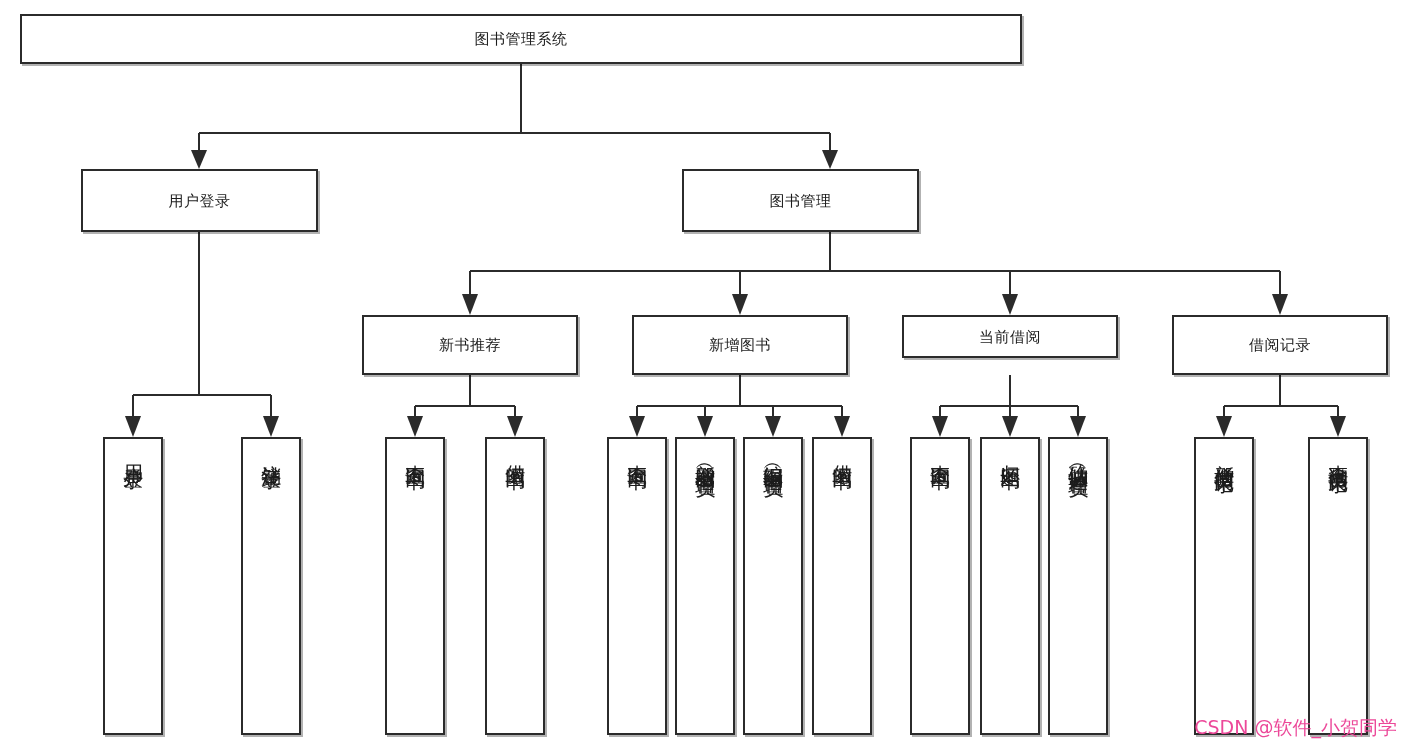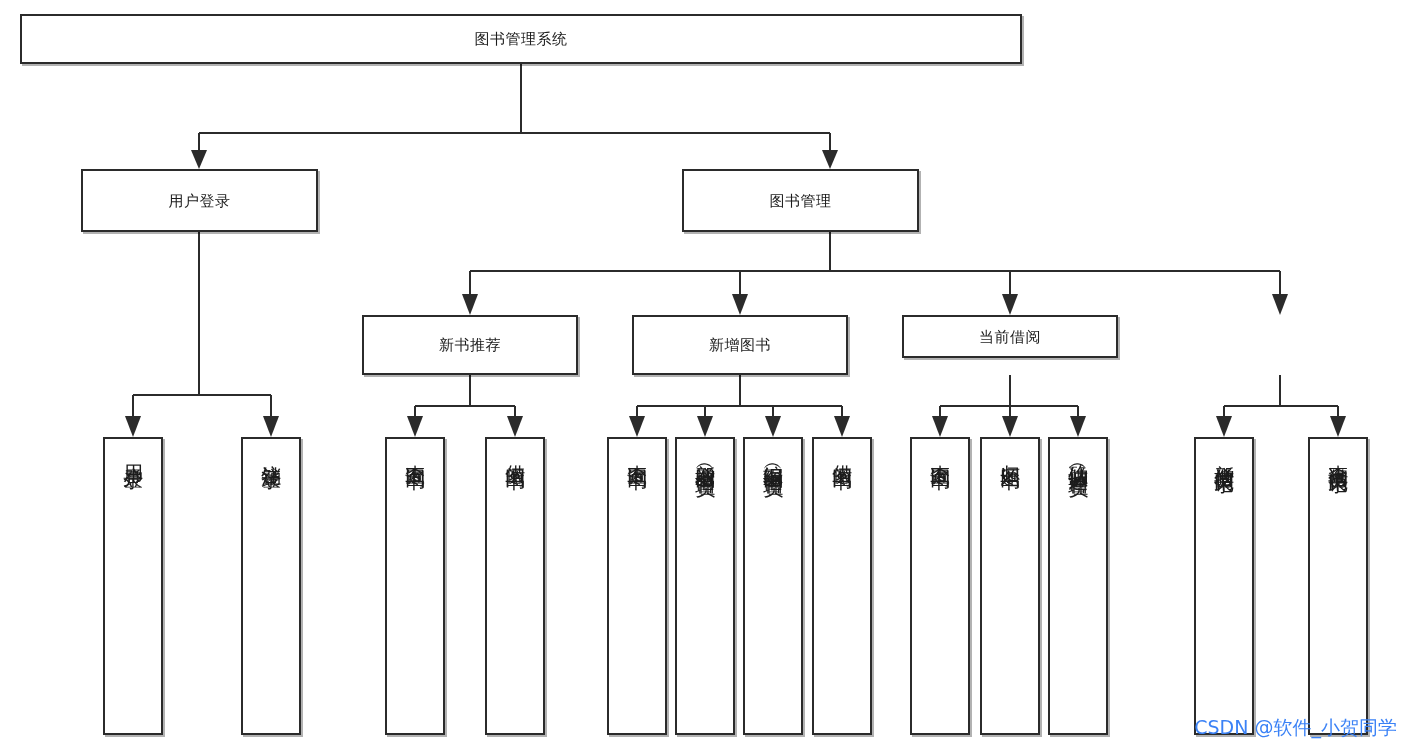--- a/index.html
+++ b/index.html
@@ -71,21 +71,21 @@
     white-space: nowrap;
     display: block;
   }
 
   
   #watermark {
     position: absolute;
     right: 8px;
     bottom: 6px;
     font-size: 19px;
-    color: #3b82f6;
+    color: #ec4899;
     white-space: nowrap;
     font-family: "DejaVu Sans", "Liberation Sans", sans-serif;
   }
 </style>
 </head>
 <body>
 
 <div id="canvas">
 
   <svg id="connectors" viewBox="0 0 1405 747" width="1405" height="747">
@@ -165,20 +165,23 @@
 
   <div class="node horizontal" style="left:362px; top:315px; width:216px; height:60px;">
     <span>新书推荐</span>
   </div>
   <div class="node horizontal" style="left:632px; top:315px; width:216px; height:60px;">
     <span>新增图书</span>
   </div>
   <div class="node horizontal" style="left:902px; top:315px; width:216px; height:43px;">
     <span>当前借阅</span>
   </div>
+  <div class="node horizontal" style="left:1172px; top:315px; width:216px; height:60px;">
+    <span>借阅记录</span>
+  </div>
 
   <div class="node vertical" style="left:103px; top:437px; width:60px; height:298px;">
     <span class="vlabel">用户登录</span>
   </div>
   <div class="node vertical" style="left:241px; top:437px; width:60px; height:298px;">
     <span class="vlabel">注销登录</span>
   </div>
 
   <div class="node vertical" style="left:385px; top:437px; width:60px; height:298px;">
     <span class="vlabel">查询图书</span>

